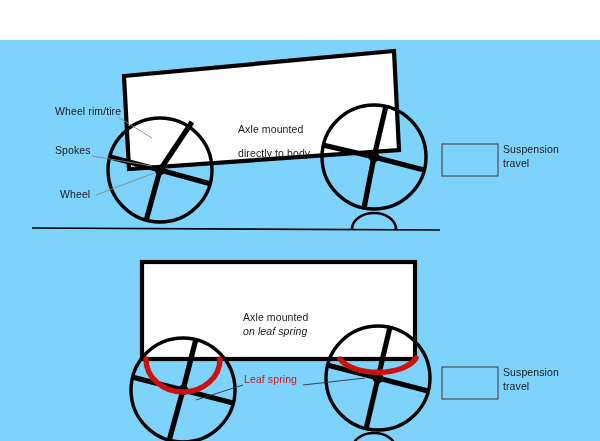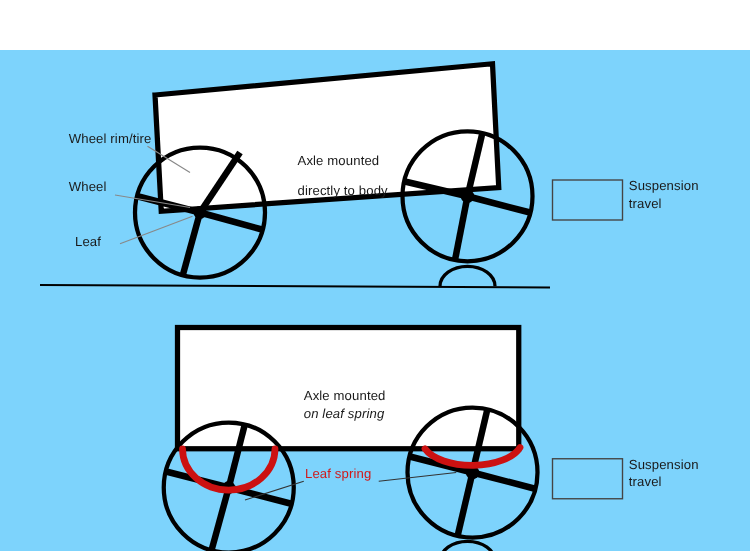--- a/index.html
+++ b/index.html
@@ -123,23 +123,23 @@
 
       <rect x="442" y="327" width="56" height="32" fill="none" stroke="#444444" stroke-width="1.1"></rect>
 
       <line x1="243" y1="345" x2="196" y2="360" stroke="#333333" stroke-width="0.9"></line>
       <line x1="303" y1="345" x2="365" y2="338" stroke="#333333" stroke-width="0.9"></line>
     </g>
   </svg>
 
   <div class="lbl" style="left:55px; top:65px;">Wheel rim/tire</div>
 
-  <div class="lbl" style="left:55px; top:104px;">Wheel</div>
+  <div class="lbl" style="left:55px; top:104px;">Spokes</div>
 
-  <div class="lbl" style="left:60px; top:148px;">Leaf</div>
+  <div class="lbl" style="left:60px; top:148px;">Wheel</div>
 
   <div class="lbl two-line" style="left:238px; top:82px;">Axle mounted</div>
   <div class="lbl two-line" style="left:238px; top:106px;">directly to body</div>
 
   <div class="lbl" style="left:503px; top:103px;">Suspension</div>
   <div class="lbl" style="left:503px; top:117px;">travel</div>
 
   <div class="lbl two-line" style="left:243px; top:270px;">Axle mounted</div>
   <div class="lbl two-line" style="left:243px; top:284px;font-style:italic;">on leaf spring</div>
 

